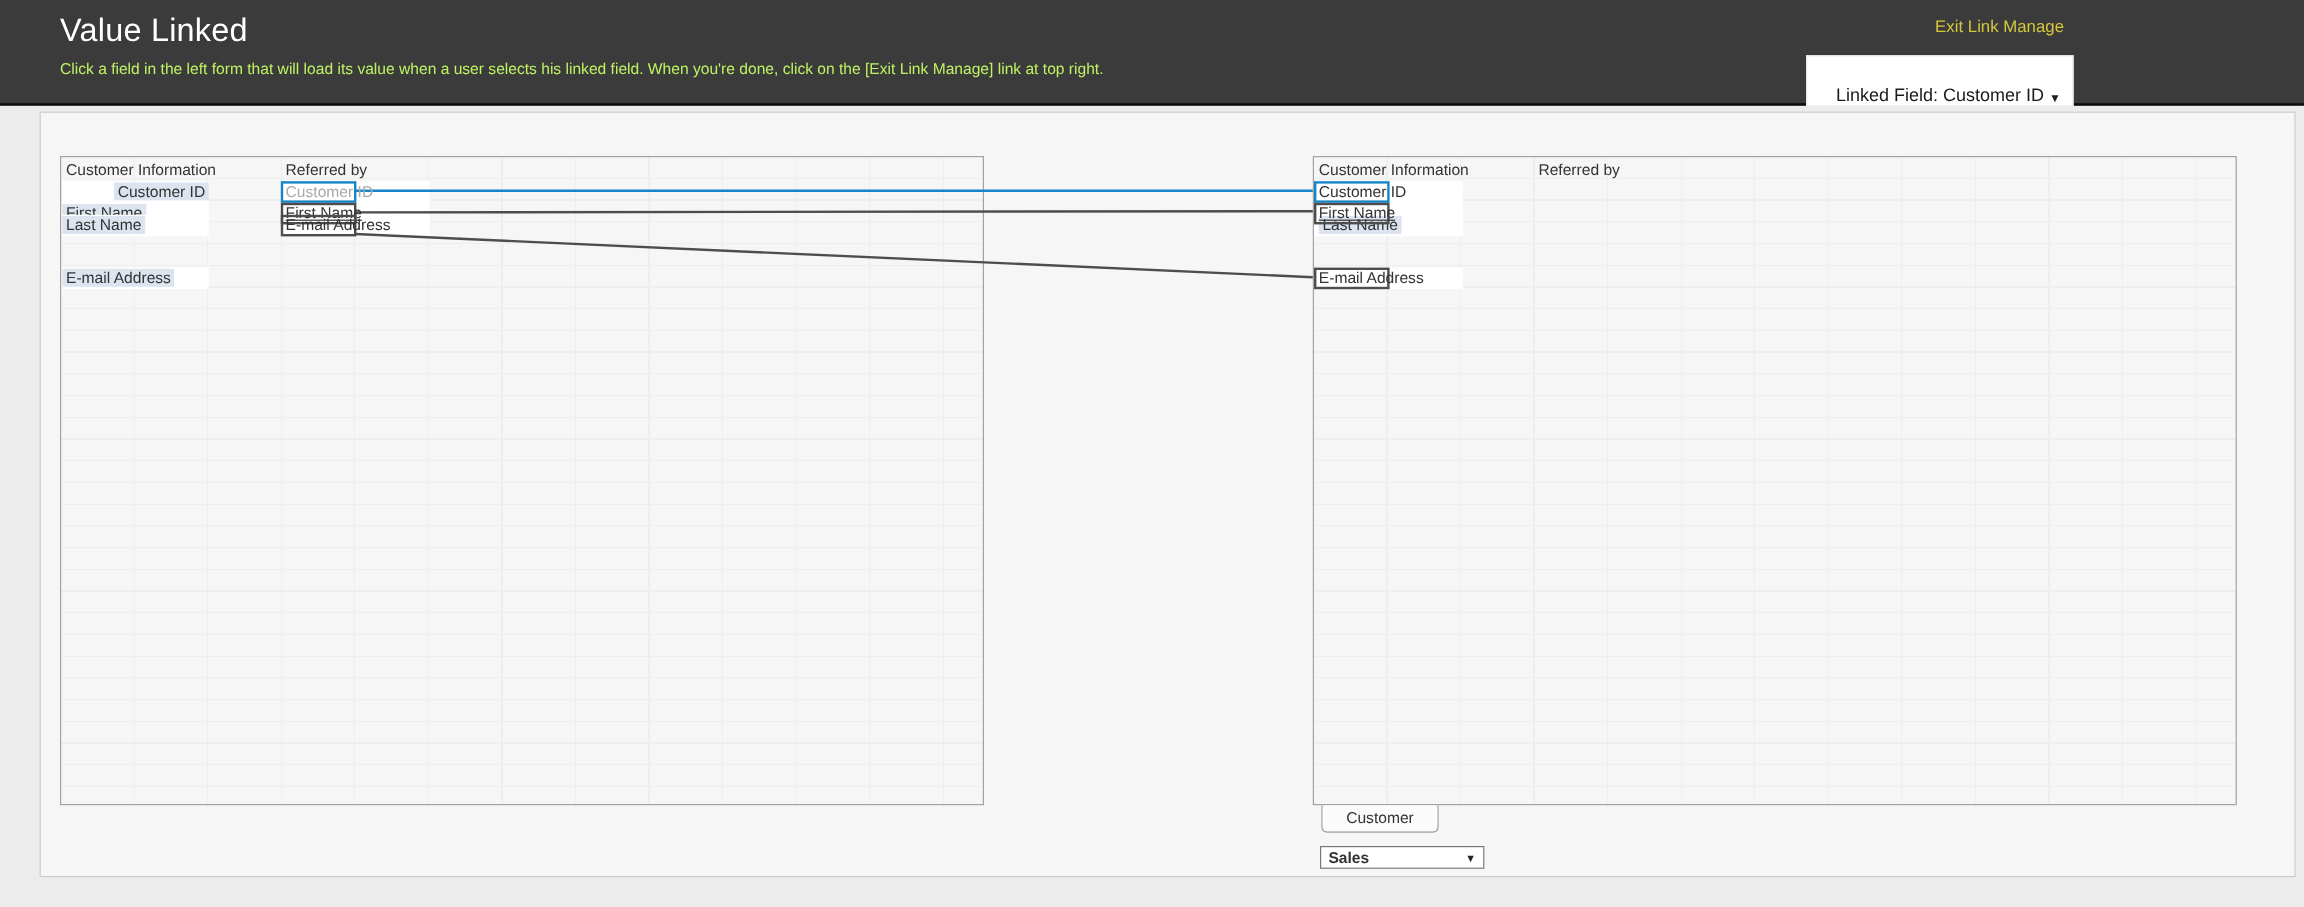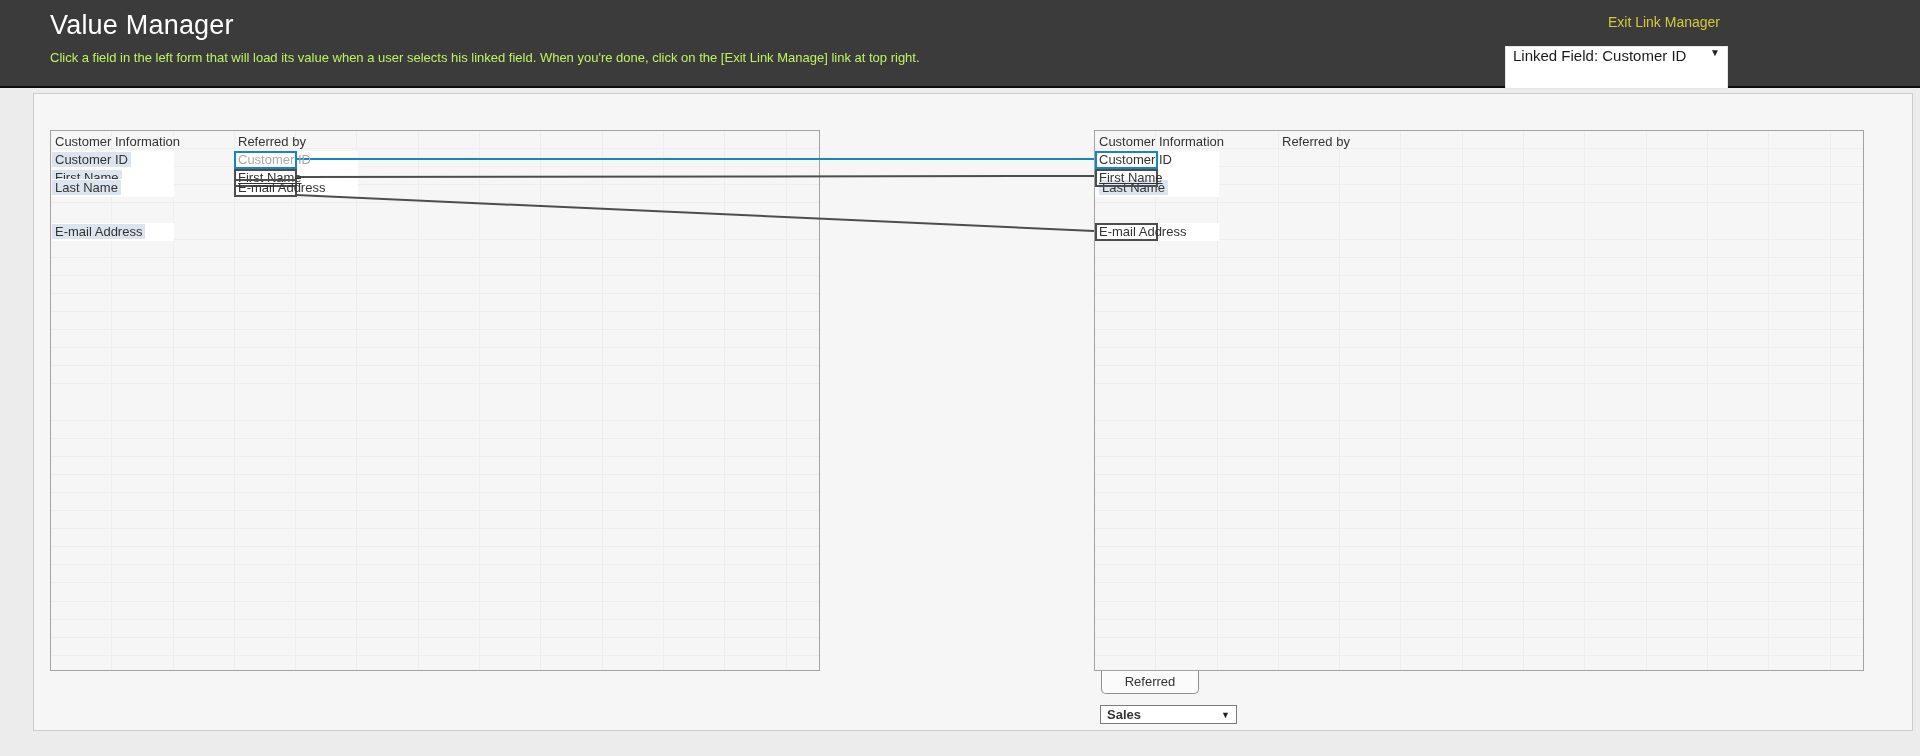--- a/index.html
+++ b/index.html
@@ -25,21 +25,21 @@
     font-size:13px; color:#bef264;
   }
   .exit-link {
     position:absolute; right:200px; top:14px;
     font-size:14px; color:#d5c83b; text-decoration:none; cursor:pointer;
   }
   .hdr-select {
     position:absolute; left:1505px; top:46px; width:223px; height:43px;
     background:#ffffff; border:1px solid #e6e6e6;
     font-size:15px; color:#1a1a1a;
-    display:flex; align-items:flex-start; padding:0 7px; cursor:pointer;
+    display:flex; align-items:flex-end; padding:0 24px; cursor:pointer;
   }
   .hdr-select .txt { flex:1 1 auto; white-space:nowrap; }
   .hdr-select .arrow { font-size:10px; color:#222; margin-left:4px; }
 
   
   .container {
     position:absolute; left:33px; top:93px; width:1880px; height:638px;
     background:#f6f6f6; border:1px solid #cccccc;
   }
   .panel {
@@ -69,21 +69,21 @@
 
   .link-box {
     position:absolute; width:63px; height:18px;
     font-size:13px; line-height:14px; white-space:nowrap; overflow:visible;
     padding-left:2px; cursor:pointer; z-index:3;
   }
   .link-box.sel { border:2px solid #1486c8; color:#a9a9a9; }
   .link-box.lnk { border:2px solid #4d4d4d; color:#333; }
   .link-box.darktext { color:#333; }
 
-  .r0 { top:20px; } .r1 { top:38px;text-decoration:underline; } .r2 { top:48px; } .r4 { top:92px; }
+  .r0 { top:20px;text-align:right; } .r1 { top:38px;text-decoration:underline; } .r2 { top:48px; } .r4 { top:92px; }
 
   svg.links { position:absolute; left:0; top:0; width:1880px; height:638px; z-index:2; pointer-events:none; }
 
   
   .tab {
     position:absolute; left:1067px; top:577px; width:98px; height:23px;
     background:#fbfbfb; border:1px solid #8f8f8f; border-top:none;
     border-radius:0 0 5px 5px;
     font-size:13px; line-height:21px; text-align:center; color:#333; cursor:pointer;
     z-index:4;
@@ -94,23 +94,23 @@
     font-size:13px; color:#333;
     display:flex; align-items:center; padding:0 6px; cursor:pointer; z-index:4;
   }
   .form-select .txt { flex:1 1 auto;font-weight:bold; }
   .form-select .arrow { font-size:9px; color:#222; }
 </style>
 </head>
 <body>
 
 <div class="hdr">
-  <h1>Value Manager</h1>
+  <h1>Value Linked</h1>
   <div class="sub">Click a field in the left form that will load its value when a user selects his linked field. When you're done, click on the [Exit Link Manage] link at top right.</div>
-  <a class="exit-link">Exit Link Manager</a>
+  <a class="exit-link">Exit Link Manage</a>
   <div class="hdr-select">
     <span class="txt">Linked Field: Customer ID</span>
     <span class="arrow">▼</span>
   </div>
 </div>
 
 <div class="container">
 
   <div class="panel left">
     <div class="col-title ct1">Customer Information</div>
@@ -143,19 +143,19 @@
     <div class="frow r2" style="left:0;width:124px;background:transparent;"><span class="lbl" style="margin-left:4px;">Last Name</span></div>
     <div class="link-box lnk r4" style="left:0;">E-mail Address</div>
   </div>
 
   <svg class="links">
     <line x1="262" y1="65" x2="1060" y2="65" stroke="#1486c8" stroke-width="2"></line>
     <line x1="262" y1="83" x2="1060" y2="82" stroke="#4d4d4d" stroke-width="2"></line>
     <line x1="262" y1="101" x2="1060" y2="137" stroke="#4d4d4d" stroke-width="2"></line>
   </svg>
 
-  <div class="tab">Referred</div>
+  <div class="tab">Customer</div>
   <div class="form-select">
     <span class="txt">Sales</span>
     <span class="arrow">▼</span>
   </div>
 
 </div>
 
 </body></html>

